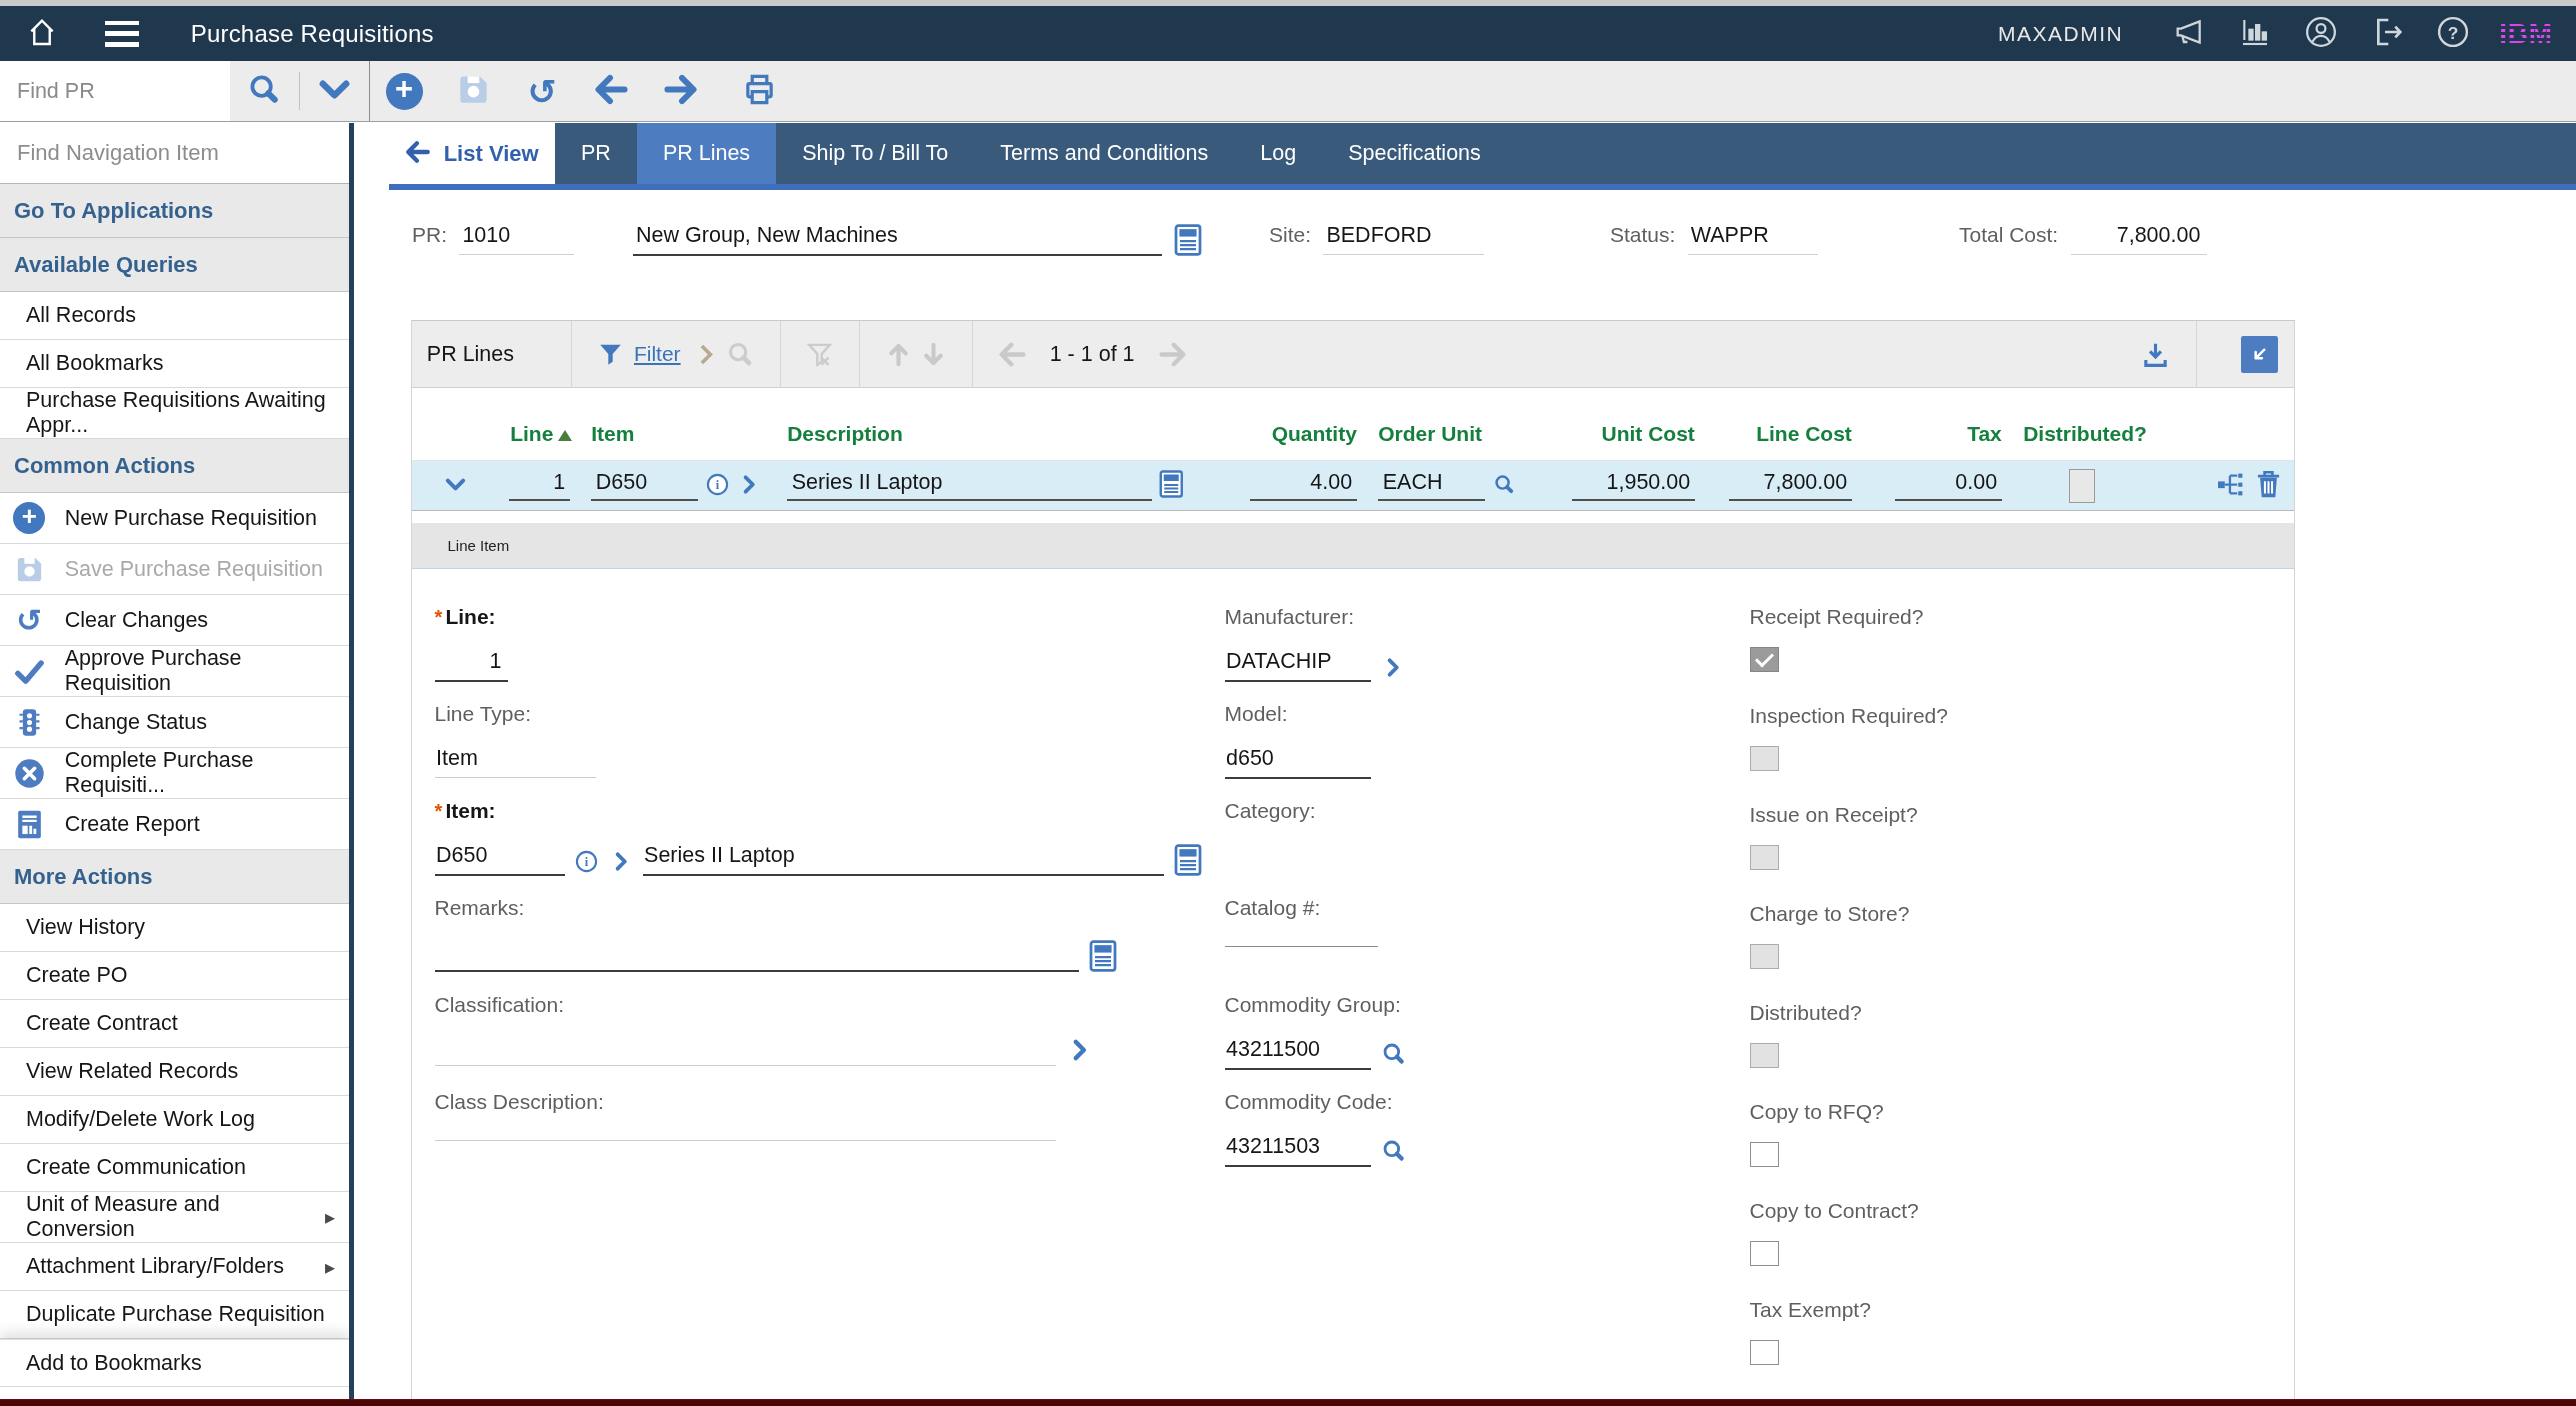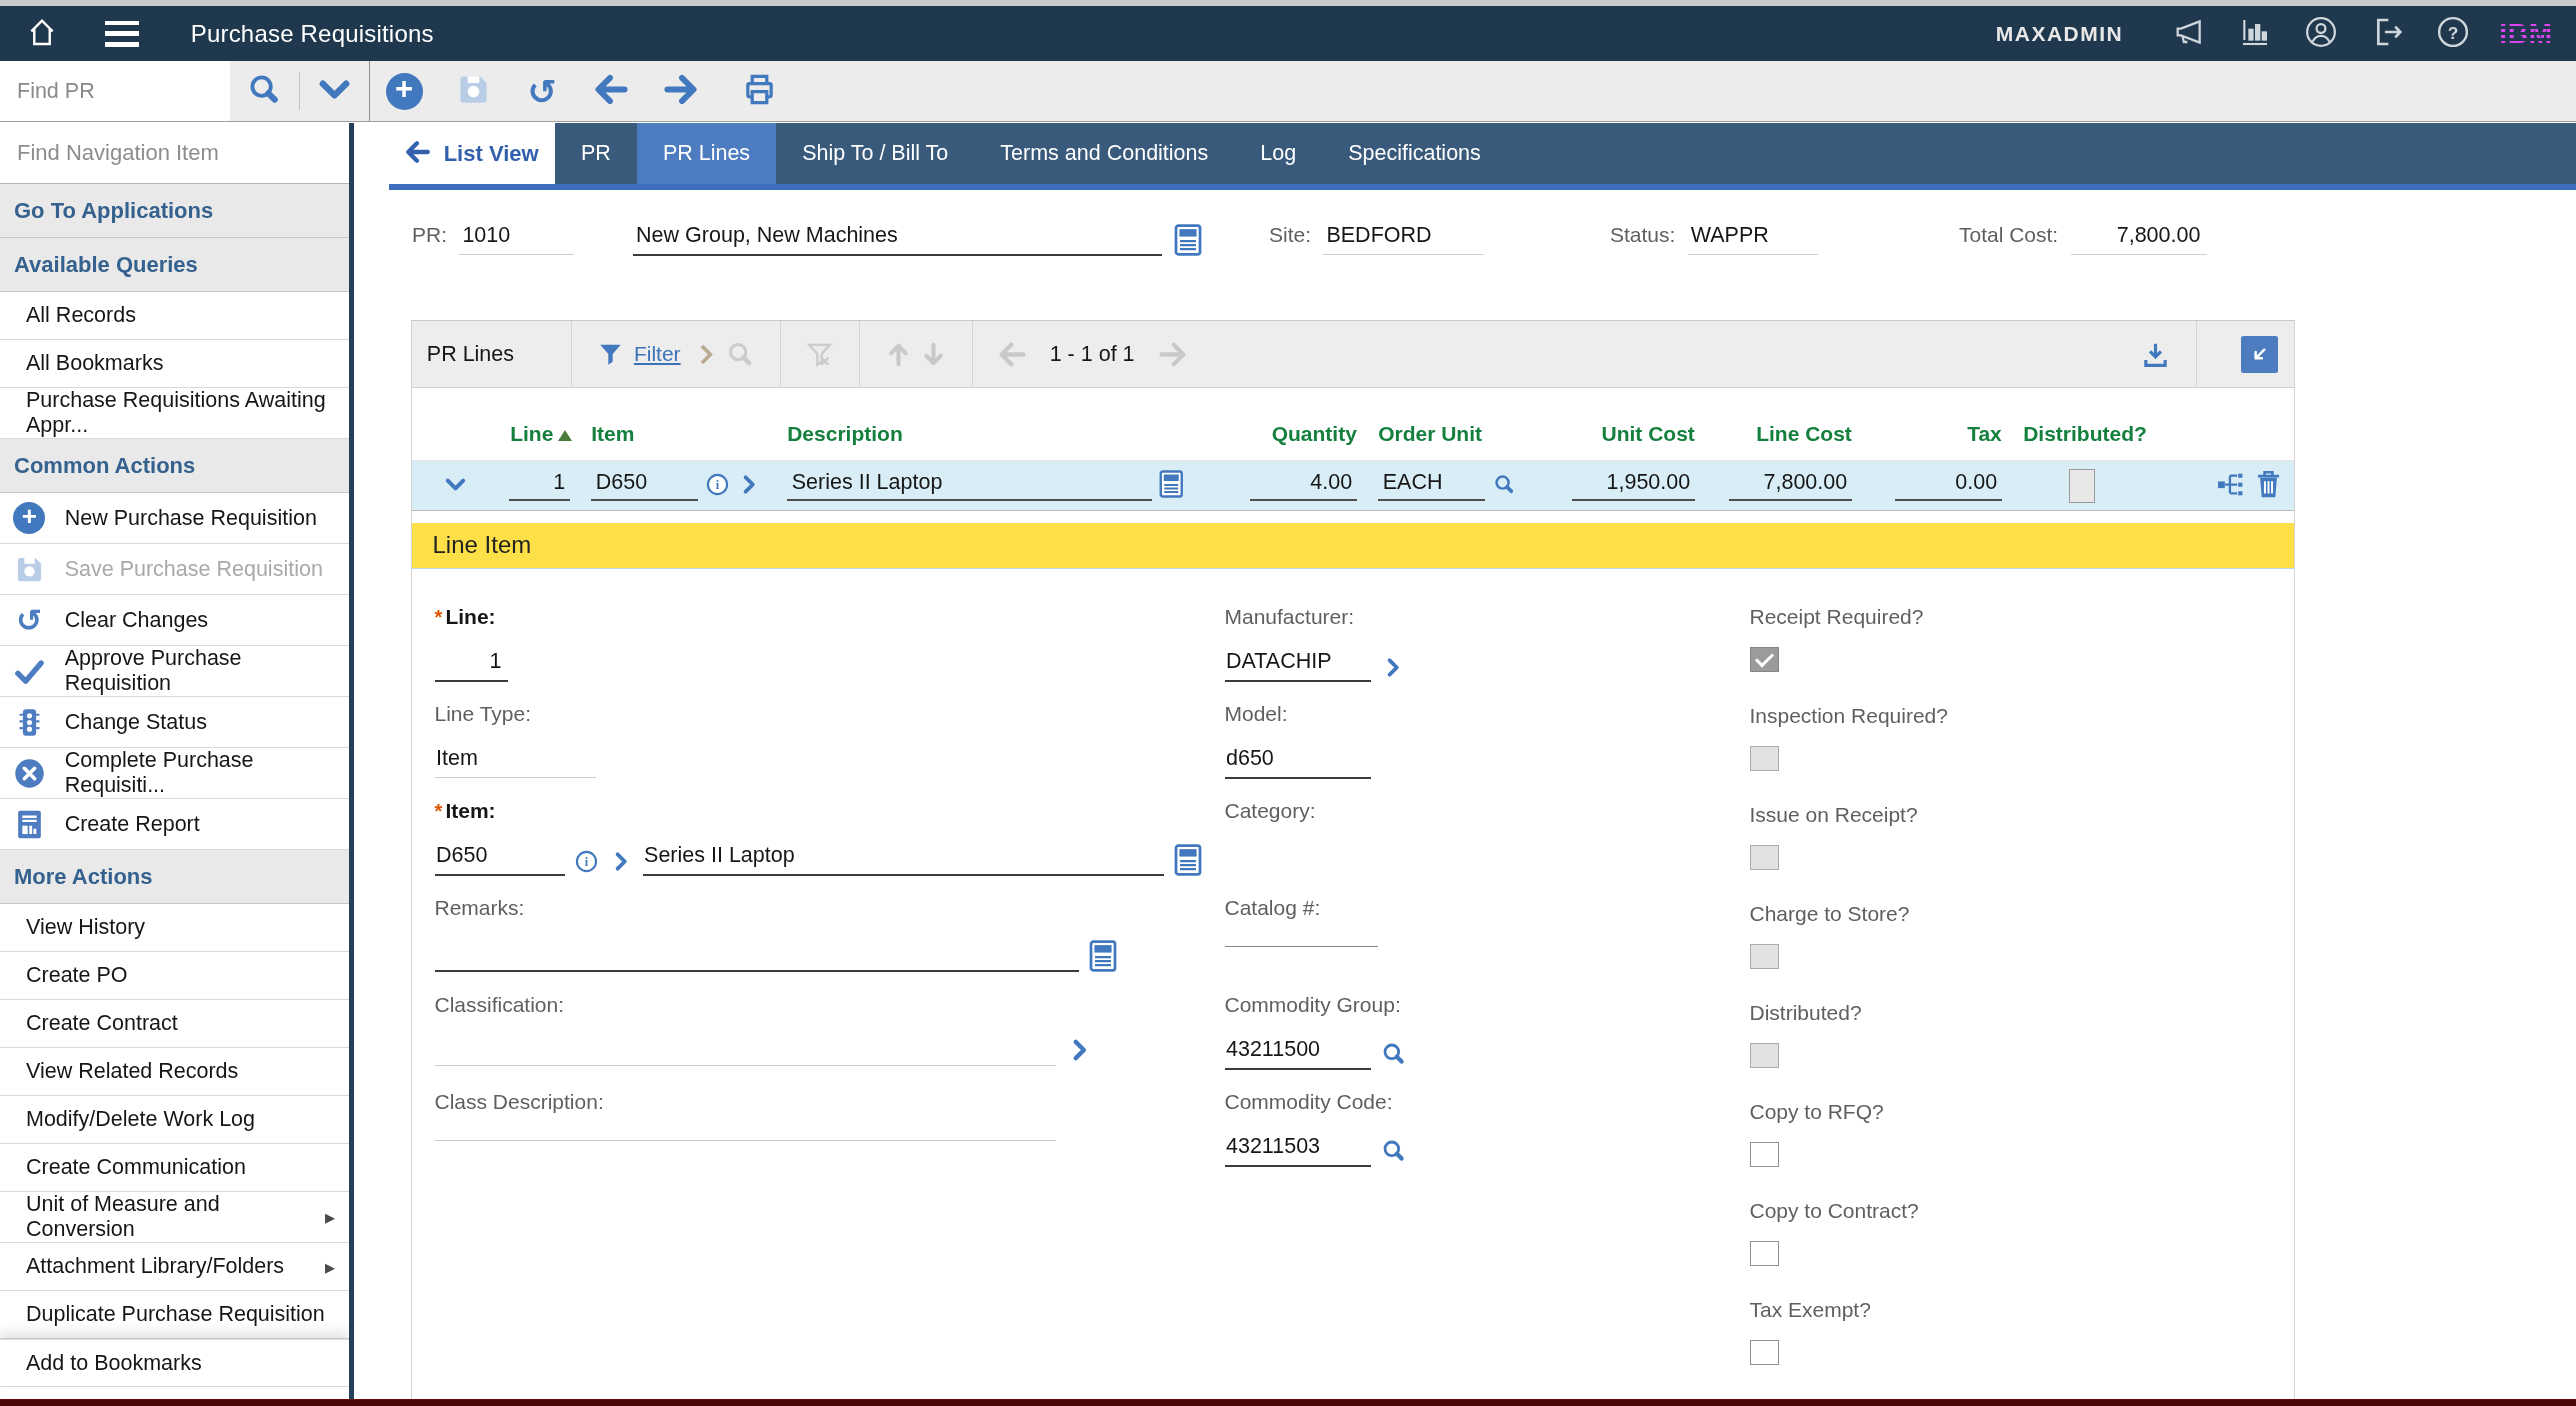--- a/index.html
+++ b/index.html
@@ -12,21 +12,21 @@
     background:#4a0607; border-top:1.5px solid #6d0b0b; z-index:60; }
 
   
   .appbar { position:absolute; left:0; top:6.1px; width:2576px; height:55px; background:#20384d;
     display:flex; align-items:center; color:#fff; z-index:10; }
   .appbar .left { display:flex; align-items:center; gap:40px; padding-left:21.5px; }
   .appbar .iconbtn { width:40px; height:40px; display:flex; align-items:center; justify-content:center; cursor:pointer; }
   .appbar .iconbtn svg { width:32px; height:32px; }
   .app-title { font-size:24px; font-weight:400; color:#fff; margin-left:9.2px; letter-spacing:0.2px; }
   .appbar .right { margin-left:auto; display:flex; align-items:center; gap:26px; padding-right:23px; }
-  .username { font-size:21px; letter-spacing:1.5px; color:#e8e8e8; margin-right:20px;font-weight:bold; }
+  .username { font-size:21px; letter-spacing:1.5px; color:#e8e8e8; margin-right:20px; }
   .hamburger { display:flex; flex-direction:column; gap:6.1px; }
   .hamburger span { display:block; width:34px; height:4.6px; background:#fff; }
   .ibm-logo { position:relative; font-weight:900; font-size:28px; font-style:normal;
     letter-spacing:0.8px; color:#d946ef; line-height:1; }
   .ibm-logo::after { content:""; position:absolute; left:-1.5px; right:-1.5px; top:3.1px; bottom:1.5px;
     background:repeating-linear-gradient(#20384d 0 0, transparent 0 0),
       repeating-linear-gradient(to bottom, transparent 0 3.1px, #20384d 3.1px 6.1px); }
 
   
   .toolbar { position:absolute; left:0; top:61px; width:2576px; height:61px; background:#ececec;
@@ -119,22 +119,22 @@
   .uv.num { text-align:right; }
   .w80 { min-width:61px; text-align:right; } .w140 { min-width:107px; } .w160 { min-width:123px; }
   .grow { flex:1; }
   .i { width:26px; height:26px; flex:0 0 26px; }
   .i.sm { width:23px; height:23px; flex:0 0 23px; }
   .cb { width:29px; height:24.5px; border:1.5px solid #8f8f8f; background:#fff; position:relative; display:inline-block; }
   .cb.tbl { width:26px; height:34px; background:#e8e8e8; border-color:#9a9a9a; }
   .row-actions { display:flex; gap:26px; justify-content:flex-end; padding-right:7.7px; }
   .row-actions svg { width:29px; height:29px; cursor:pointer; }
 
-  .section-bar { margin-top:11.5px; height:46px; background:#fde047; border-bottom:1.5px solid #bcd7ea;
-    display:flex; align-items:center; padding-left:21px; font-size:24px; color:#222; }
+  .section-bar { margin-top:11.5px; height:46px; background:#e5e5e5; border-bottom:1.5px solid #bcd7ea;
+    display:flex; align-items:center; padding-left:36px; font-size:15px; color:#222; }
 
   
   .form { position:absolute; left:0; right:0; top:247px; bottom:0; overflow:hidden; }
   .fcol { position:absolute; top:37px; }
   .fcol1 { left:23px; width:751px; }
   .fcol2 { left:813px; width:475px; }
   .fcol3 { left:1338px; width:537px; }
   .field { height:97px; }
   .field .lab { font-size:21px; color:#5f5f5f; margin-bottom:20px; position:relative; white-space:nowrap; }
   .field .lab.req { color:#161616; font-weight:700; }

